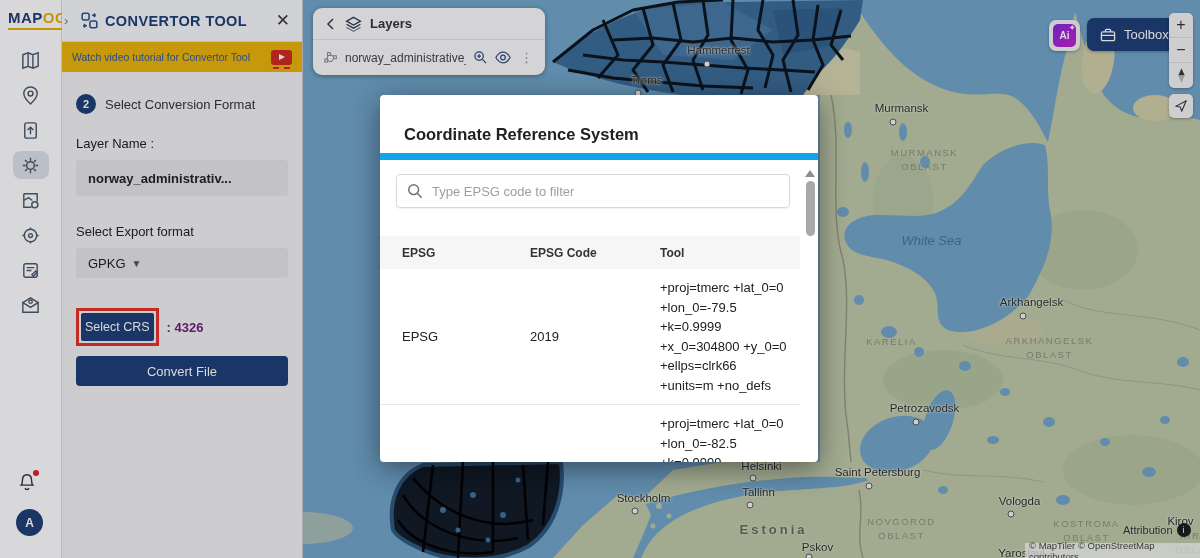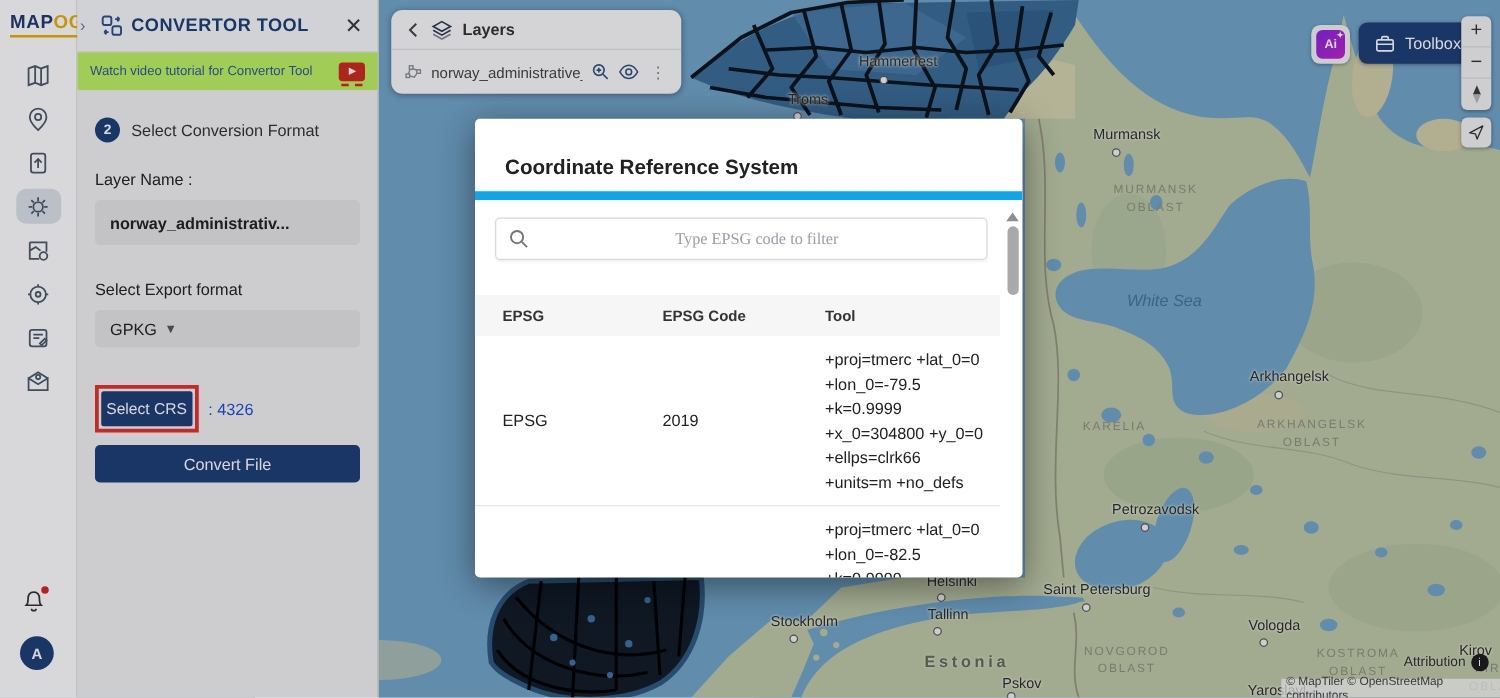--- a/index.html
+++ b/index.html
@@ -25,21 +25,21 @@
     display:flex; align-items:center; justify-content:center; }
 
   
   .panel { position:absolute; left:62px; top:0; width:241px; height:558px;
     background:#f2f2f2; z-index:10; border-right:1px solid #c9c9c9; }
   .panel-header { height:42px; background:#f7f8fa; border-bottom:1px solid #e2e2e2;
     display:flex; align-items:center; padding:0 10px 0 2px; gap:6px; }
   .collapse-ch { color:#6b7b99; font-size:13px; width:10px; cursor:pointer; }
   .panel-title { font-size:14.5px; font-weight:bold; color:#1d3e75; letter-spacing:.4px; flex:1; }
   .close-x { font-size:17px; color:#3c3c3c; cursor:pointer; padding:0 2px; }
-  .banner { height:30px; background:#bef264; display:flex; align-items:center;
+  .banner { height:30px; background:#eab308; display:flex; align-items:center;
     padding:0 10px; gap:8px; cursor:pointer; }
   .banner-text { font-size:10.5px; color:#2c5aa0; flex:1; }
   .yt { width:21px; height:15px; background:#cf2a20; border-radius:3px; position:relative; }
   .yt:before { content:""; position:absolute; left:8px; top:4px;
     border-left:6px solid #fff; border-top:3.5px solid transparent; border-bottom:3.5px solid transparent; }
   .yt:after { content:""; position:absolute; left:2px; bottom:-4px; width:17px;
     border-bottom:2px dashed #cf2a20; }
   .panel-body { padding:14px; }
   .step-row { display:flex; align-items:center; gap:9px; margin-top:8px; }
   .step-badge { width:20px; height:20px; border-radius:50%; background:#1d3e75; color:#fff;
@@ -49,21 +49,21 @@
   .gray-box { margin-top:9px; background:#e6e6e6; border-radius:4px; height:36px;
     display:flex; align-items:center; padding:0 12px; font-size:13px; color:#222; }
   .gray-box.bold { font-weight:bold; }
   .select-box { height:30px; cursor:pointer; gap:6px; }
   .caret { font-size:10px; color:#555; }
   .crs-row { margin-top:30px; display:flex; align-items:center; gap:8px; }
   .crs-highlight { border:3px solid #e8312a; padding:2px; }
   .btn-navy { background:#1d3e75; color:#fff; border:none; font-size:12.5px;
     font-family:"Liberation Sans",sans-serif; cursor:pointer; }
   .crs-btn { padding:7px 4px; border-radius:2px; }
-  .crs-val { font-size:13px; font-weight:normal; color:#1d4ed8; }
+  .crs-val { font-size:13px; font-weight:bold; color:#701a75; }
   .convert-btn { display:block; width:100%; margin-top:10px; height:30px; border-radius:4px; font-size:13px; }
 
   
   .map-area { position:absolute; left:303px; top:0; width:897px; height:558px;
     background:#72a5c9; overflow:hidden; }
   .map-area svg.basemap { position:absolute; left:0; top:0; }
   .map-labels { position:absolute; inset:0; pointer-events:none; }
   .mlabel { position:absolute; transform:translate(-50%,-50%); white-space:nowrap;
     font-size:11.5px; color:#2d2d2d; text-shadow:0 0 3px rgba(236,239,222,.9),0 0 2px rgba(236,239,222,.9);padding-left:23px; }
   .mlabel.rg { font-size:9.5px; letter-spacing:1.5px; color:#8d927e; text-align:center;
@@ -116,21 +116,21 @@
   
   .dim { position:fixed; inset:0; background:rgba(10,14,22,.16); z-index:40; }
   .modal { position:fixed; left:380px; top:95px; width:438px; height:367px; background:#fff;
     border-radius:4px; box-shadow:0 6px 28px rgba(0,0,0,.45); z-index:50; overflow:hidden; }
   .modal-title { height:45px; display:flex; align-items:center; padding:0 24px;
     font-size:16.5px; font-weight:bold; color:#212121; border-bottom:7px solid #0ea5e9;margin-top:20px; }
   .modal-content { position:relative; height:322px; overflow:hidden; }
   .search-box { margin:14px 28px 0 16px; height:34px; border:1px solid #d9d9d9; border-radius:4px;
     display:flex; align-items:center; padding:0 10px; gap:9px; box-shadow:0 1px 2px rgba(0,0,0,.06); }
   .search-box input { border:none; outline:none; flex:1; font-size:13px; color:#333;
-    font-family:Liberation Serif, serif; background:transparent;text-align:center; }
+    font-family:Liberation Sans, sans-serif; background:transparent; }
   .search-box input::placeholder { color:#9aa0a6; }
   .crs-table { margin:28px 18px 0 0; }
   .trow { display:grid; grid-template-columns:128px 130px 1fr; padding-left:22px; align-items:center; }
   .thead { background:#f6f6f6; height:33px; font-size:12px; font-weight:bold; color:#333; }
   .tbody-row { border-bottom:1px solid #e8e8e8; font-size:13px; color:#212121; padding-top:9px; padding-bottom:9px; }
   .tbody-row:first-of-type { border-top:1px solid #eee; }
   .proj-text { white-space:pre-line; line-height:19.5px; }
   
   .mscroll { position:absolute; right:2px; top:8px; bottom:4px; width:12px; }
   .msarrow { width:0; height:0; margin:2px auto; border-left:5px solid transparent;

